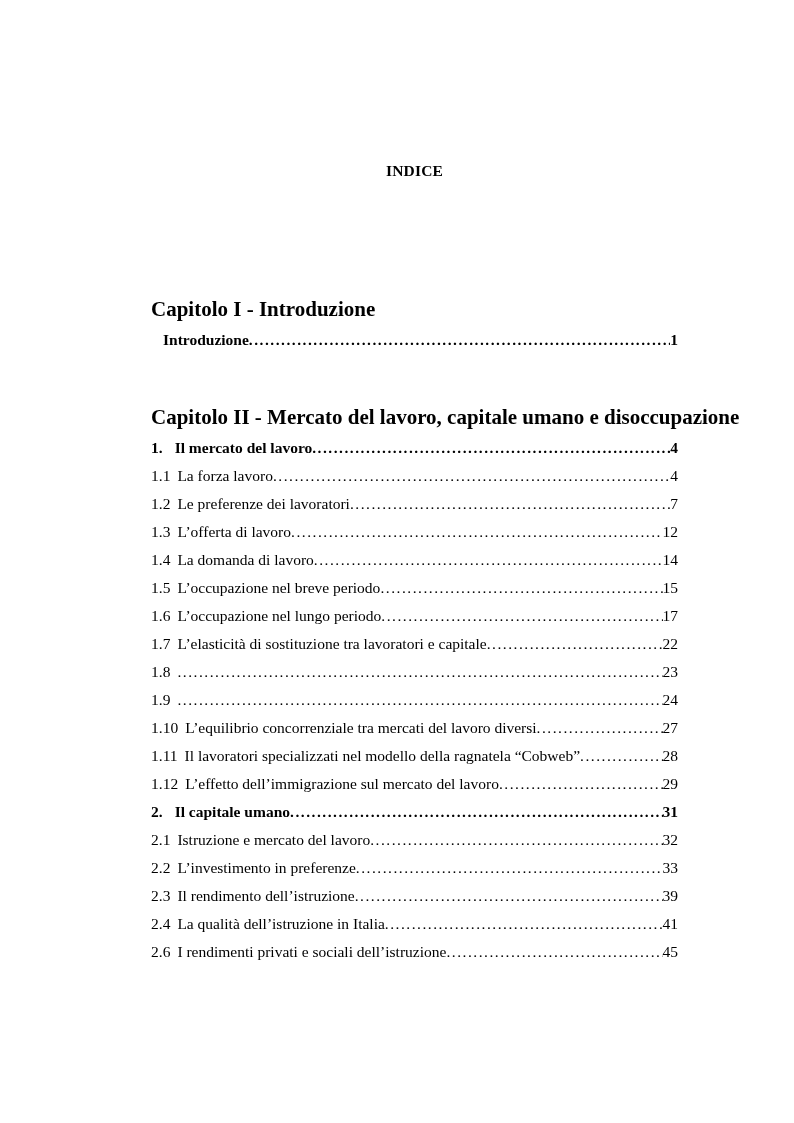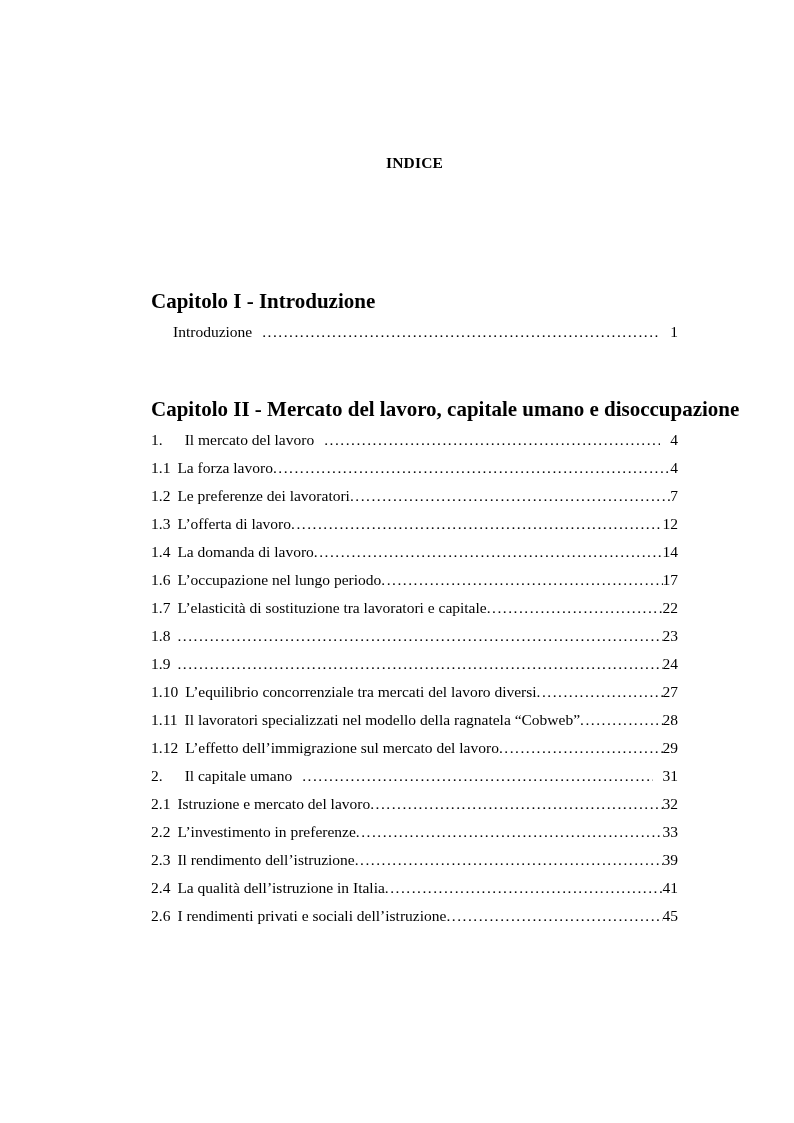--- a/index.html
+++ b/index.html
@@ -12,21 +12,21 @@
     width: 794px;
     height: 1123px;
     background: #ffffff;
     color: #000000;
     font-family: "Liberation Serif", "DejaVu Serif", serif;
     overflow: hidden;
   }
   .content {
     position: absolute;
     left: 151px;
-    top: 4px;
+    top: 12px;
     width: 527px;
     padding-top: 150px;
   }
   .doc-title {
     text-align: center;
     font-size: 15.5px;
     font-weight: bold;
     line-height: 18px;
     letter-spacing: 0.2px;
   }
@@ -41,21 +41,21 @@
   }
   .entry-list { margin: 0; padding: 0; }
   .toc-entry {
     display: flex;
     align-items: baseline;
     line-height: 28px;
     height: 28px;
     font-size: 15.5px;
     white-space: nowrap;
   }
-  .toc-entry.bold { font-weight: normal; gap: 10px; }
+  .toc-entry.bold { font-weight: bold; }
   .entry-number { margin-right: 7px; }
   .entry-number:empty { margin-right: 0; }
   .toc-entry.bold .entry-number { margin-right: 12px; }
   .entry-title { white-space: nowrap; }
   .leader {
     flex: 1 1 auto;
     overflow: hidden;
     min-width: 6px;
     letter-spacing: 1.5px;
   }
@@ -114,20 +114,26 @@
     <span class="entry-page">12</span>
   </div>
 
   <div class="toc-entry">
     <span class="entry-number">1.4</span>
     <span class="entry-title">La domanda di lavoro</span>
     <span class="leader"></span>
     <span class="entry-page">14</span>
   </div>
 
+  <div class="toc-entry">
+    <span class="entry-number">1.5</span>
+    <span class="entry-title">L’occupazione nel breve periodo</span>
+    <span class="leader"></span>
+    <span class="entry-page">15</span>
+  </div>
 
   <div class="toc-entry">
     <span class="entry-number">1.6</span>
     <span class="entry-title">L’occupazione nel lungo periodo</span>
     <span class="leader"></span>
     <span class="entry-page">17</span>
   </div>
 
   <div class="toc-entry">
     <span class="entry-number">1.7</span>

